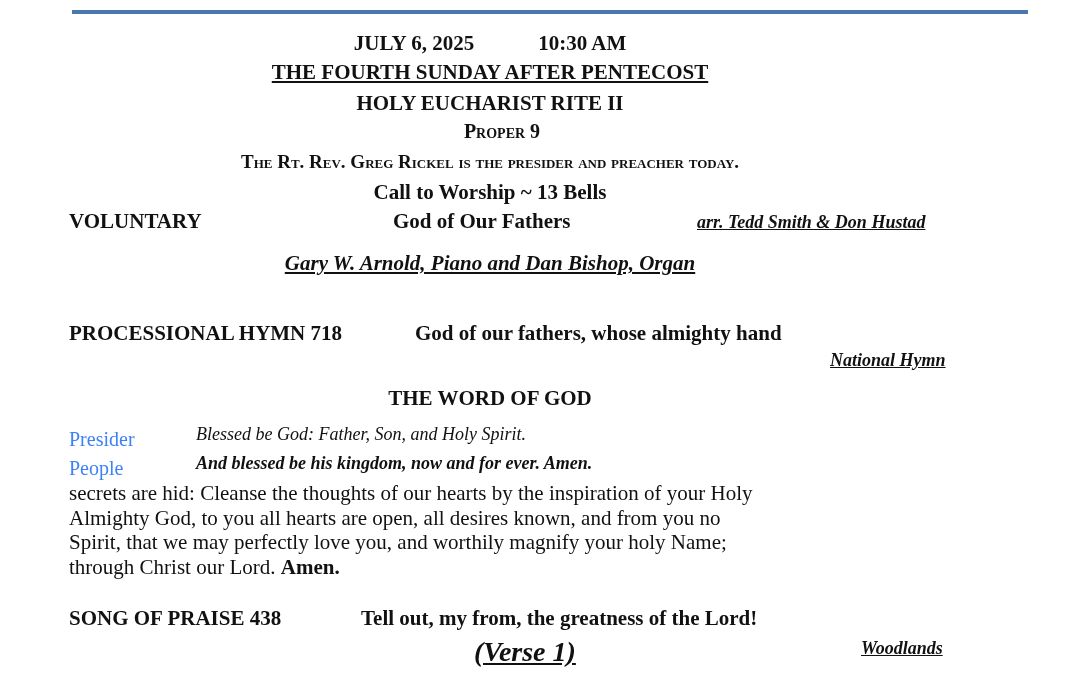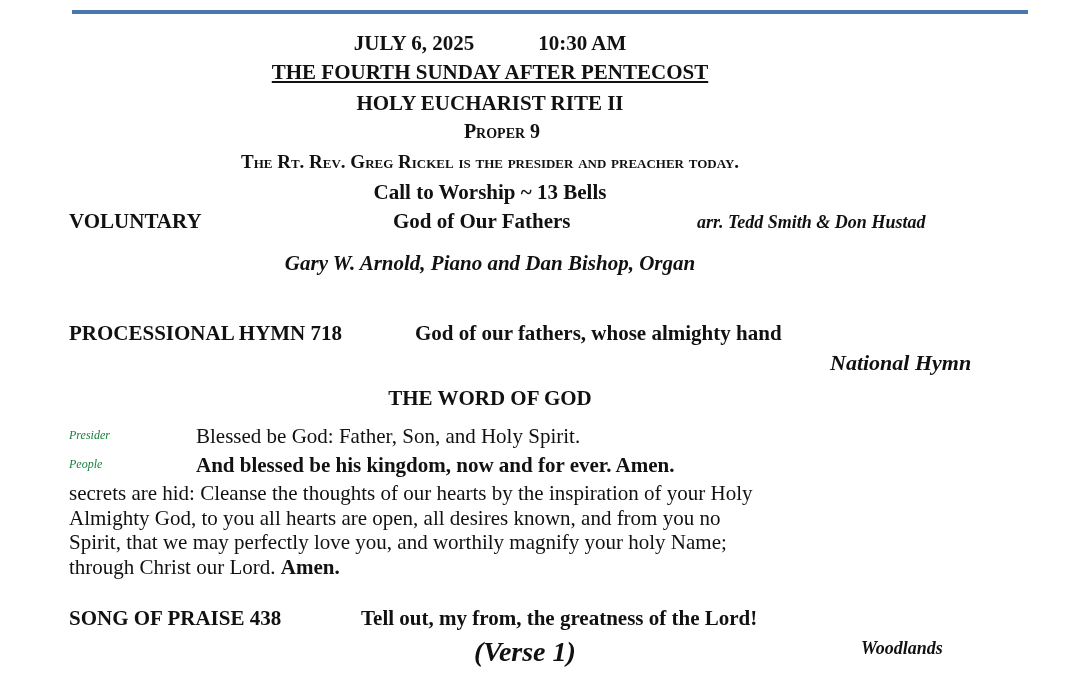--- a/index.html
+++ b/index.html
@@ -19,27 +19,27 @@
       position: absolute;
       left: 72px;
       top: 10px;
       width: 956px;
       height: 4px;
       background: #4a78ac;
     }
     .abs { position: absolute; white-space: nowrap; }
     .center { left: 0; width: 980px; text-align: center; }
     .b { font-weight: bold; }
-    .i { font-style: italic; }
+    .i { font-style: italic; text-decoration: underline; }
     .h { font-size: 21px; font-weight: bold; }
     .sc { font-variant: small-caps; }
     .date-line span { display: inline-block; }
     .date-line .time { margin-left: 64px; }
-    .body-text { font-size: 21px; }
-    .label { font-size: 12px; font-style: italic; color: #15803d; }
+    .body-text { font-size: 18px; font-style: italic; }
+    .label { font-size: 20px; color: #3b82f6; }
     .para {
       position: absolute;
       left: 69px;
       top: 481px;
       width: 920px;
       font-size: 21px;
       line-height: 24.5px;
       white-space: normal;
     }
     .para .line { display: block; white-space: nowrap; }
@@ -64,21 +64,21 @@
 <div class="abs center h" style="top:180px;">Call to Worship ~ 13 Bells</div>
 
 <div class="abs h" style="left:69px; top:209px;">VOLUNTARY</div>
 <div class="abs h" style="left:393px; top:209px;">God of Our Fathers</div>
 <div class="abs b i" style="left:697px; top:212px; font-size:18px;">arr. Tedd Smith &amp; Don Hustad</div>
 
 <div class="abs center b i" style="top:251px; font-size:21px;">Gary W. Arnold, Piano and Dan Bishop, Organ</div>
 
 <div class="abs h" style="left:69px; top:321px;">PROCESSIONAL HYMN 718</div>
 <div class="abs h" style="left:415px; top:321px;">God of our fathers, whose almighty hand</div>
-<div class="abs b i" style="left:830px; top:350px; font-size:22px;">National Hymn</div>
+<div class="abs b i" style="left:830px; top:350px; font-size:18px;">National Hymn</div>
 
 <div class="abs center h" style="top:386px;">THE WORD OF GOD</div>
 
 <div class="abs label" style="left:69px; top:428px;">Presider</div>
 <div class="abs body-text" style="left:196px; top:424px;">Blessed be God: Father, Son, and Holy Spirit.</div>
 
 <div class="abs label" style="left:69px; top:457px;">People</div>
 <div class="abs body-text b" style="left:196px; top:453px;">And blessed be his kingdom, now and for ever. Amen.</div>
 
 <div class="para">

